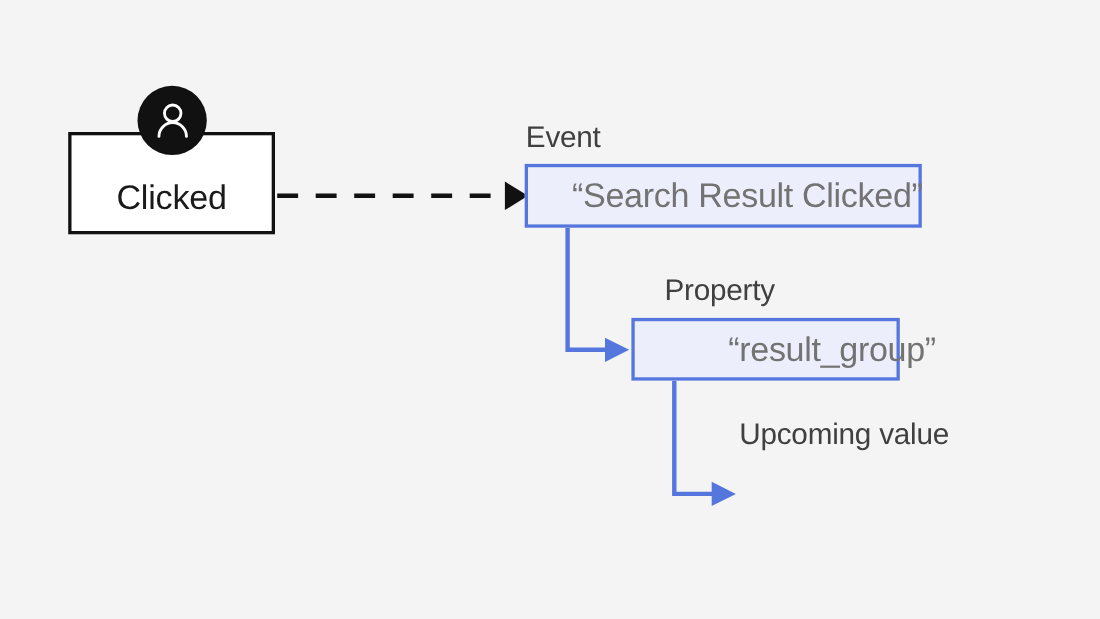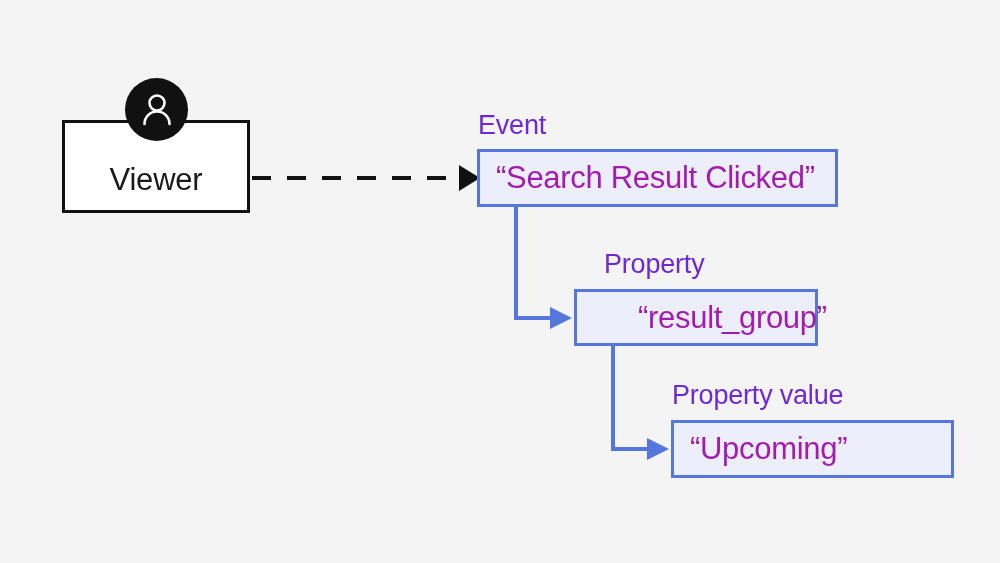--- a/index.html
+++ b/index.html
@@ -66,29 +66,30 @@
   .node {
     position: absolute;
     box-sizing: border-box;
     background: #eceefc;
     border: 3px solid #5576dd;
     display: flex;
     align-items: center;
   }
   .node-text {
     font-size: 31px;
-    color: #a21caf;
+    color: #737373;
     letter-spacing: -0.3px;
     padding-left: 16px;
     white-space: nowrap;
+    margin-left: 24px;
   }
   .caption {
     position: absolute;
     font-size: 27px;
-    color: #6d28d9;
+    color: #404040;
     letter-spacing: -0.2px;
     white-space: nowrap;
   }
 
   #node-event      { left: 477px; top: 149px; width: 361px; height: 58px; }
   #cap-event       { left: 478px; top: 110px; }
 
   #node-property   { left: 574px; top: 289px; width: 244px; height: 57px; padding-left: 45px; }
   #cap-property    { left: 604px; top: 249px; }
 
@@ -112,21 +113,21 @@
       <polygon points="550,307 572,318 550,329" fill="#5576dd"></polygon>
     </g>
 
     <g>
       <path d="M 613 346 L 613 449 L 649 449" fill="none" stroke="#5576dd" stroke-width="4" stroke-linecap="butt" stroke-linejoin="miter"></path>
       <polygon points="647,438 669,449 647,460" fill="#5576dd"></polygon>
     </g>
   </svg>
 
   <div class="actor-box">
-    <span class="actor-label">Viewer</span>
+    <span class="actor-label">Clicked</span>
   </div>
 
   <div class="avatar">
     <svg width="40" height="40" viewBox="0 0 40 40" xmlns="http://www.w3.org/2000/svg">
       <circle cx="20" cy="13" r="7.5" fill="none" stroke="#ffffff" stroke-width="2.6"></circle>
       <path d="M 7.5 34 A 12.5 12.5 0 0 1 32.5 34" fill="none" stroke="#ffffff" stroke-width="2.6" stroke-linecap="round"></path>
     </svg>
   </div>
 
   <div class="caption" id="cap-event">Event</div>
@@ -134,19 +135,16 @@
   <div class="node" id="node-event">
     <span class="node-text">“Search Result Clicked”</span>
   </div>
 
   <div class="caption" id="cap-property">Property</div>
 
   <div class="node" id="node-property">
     <span class="node-text">“result_group”</span>
   </div>
 
-  <div class="caption" id="cap-value">Property value</div>
+  <div class="caption" id="cap-value">Upcoming value</div>
 
-  <div class="node" id="node-value">
-    <span class="node-text">“Upcoming”</span>
-  </div>
 
 </div>
 
 </body></html>

